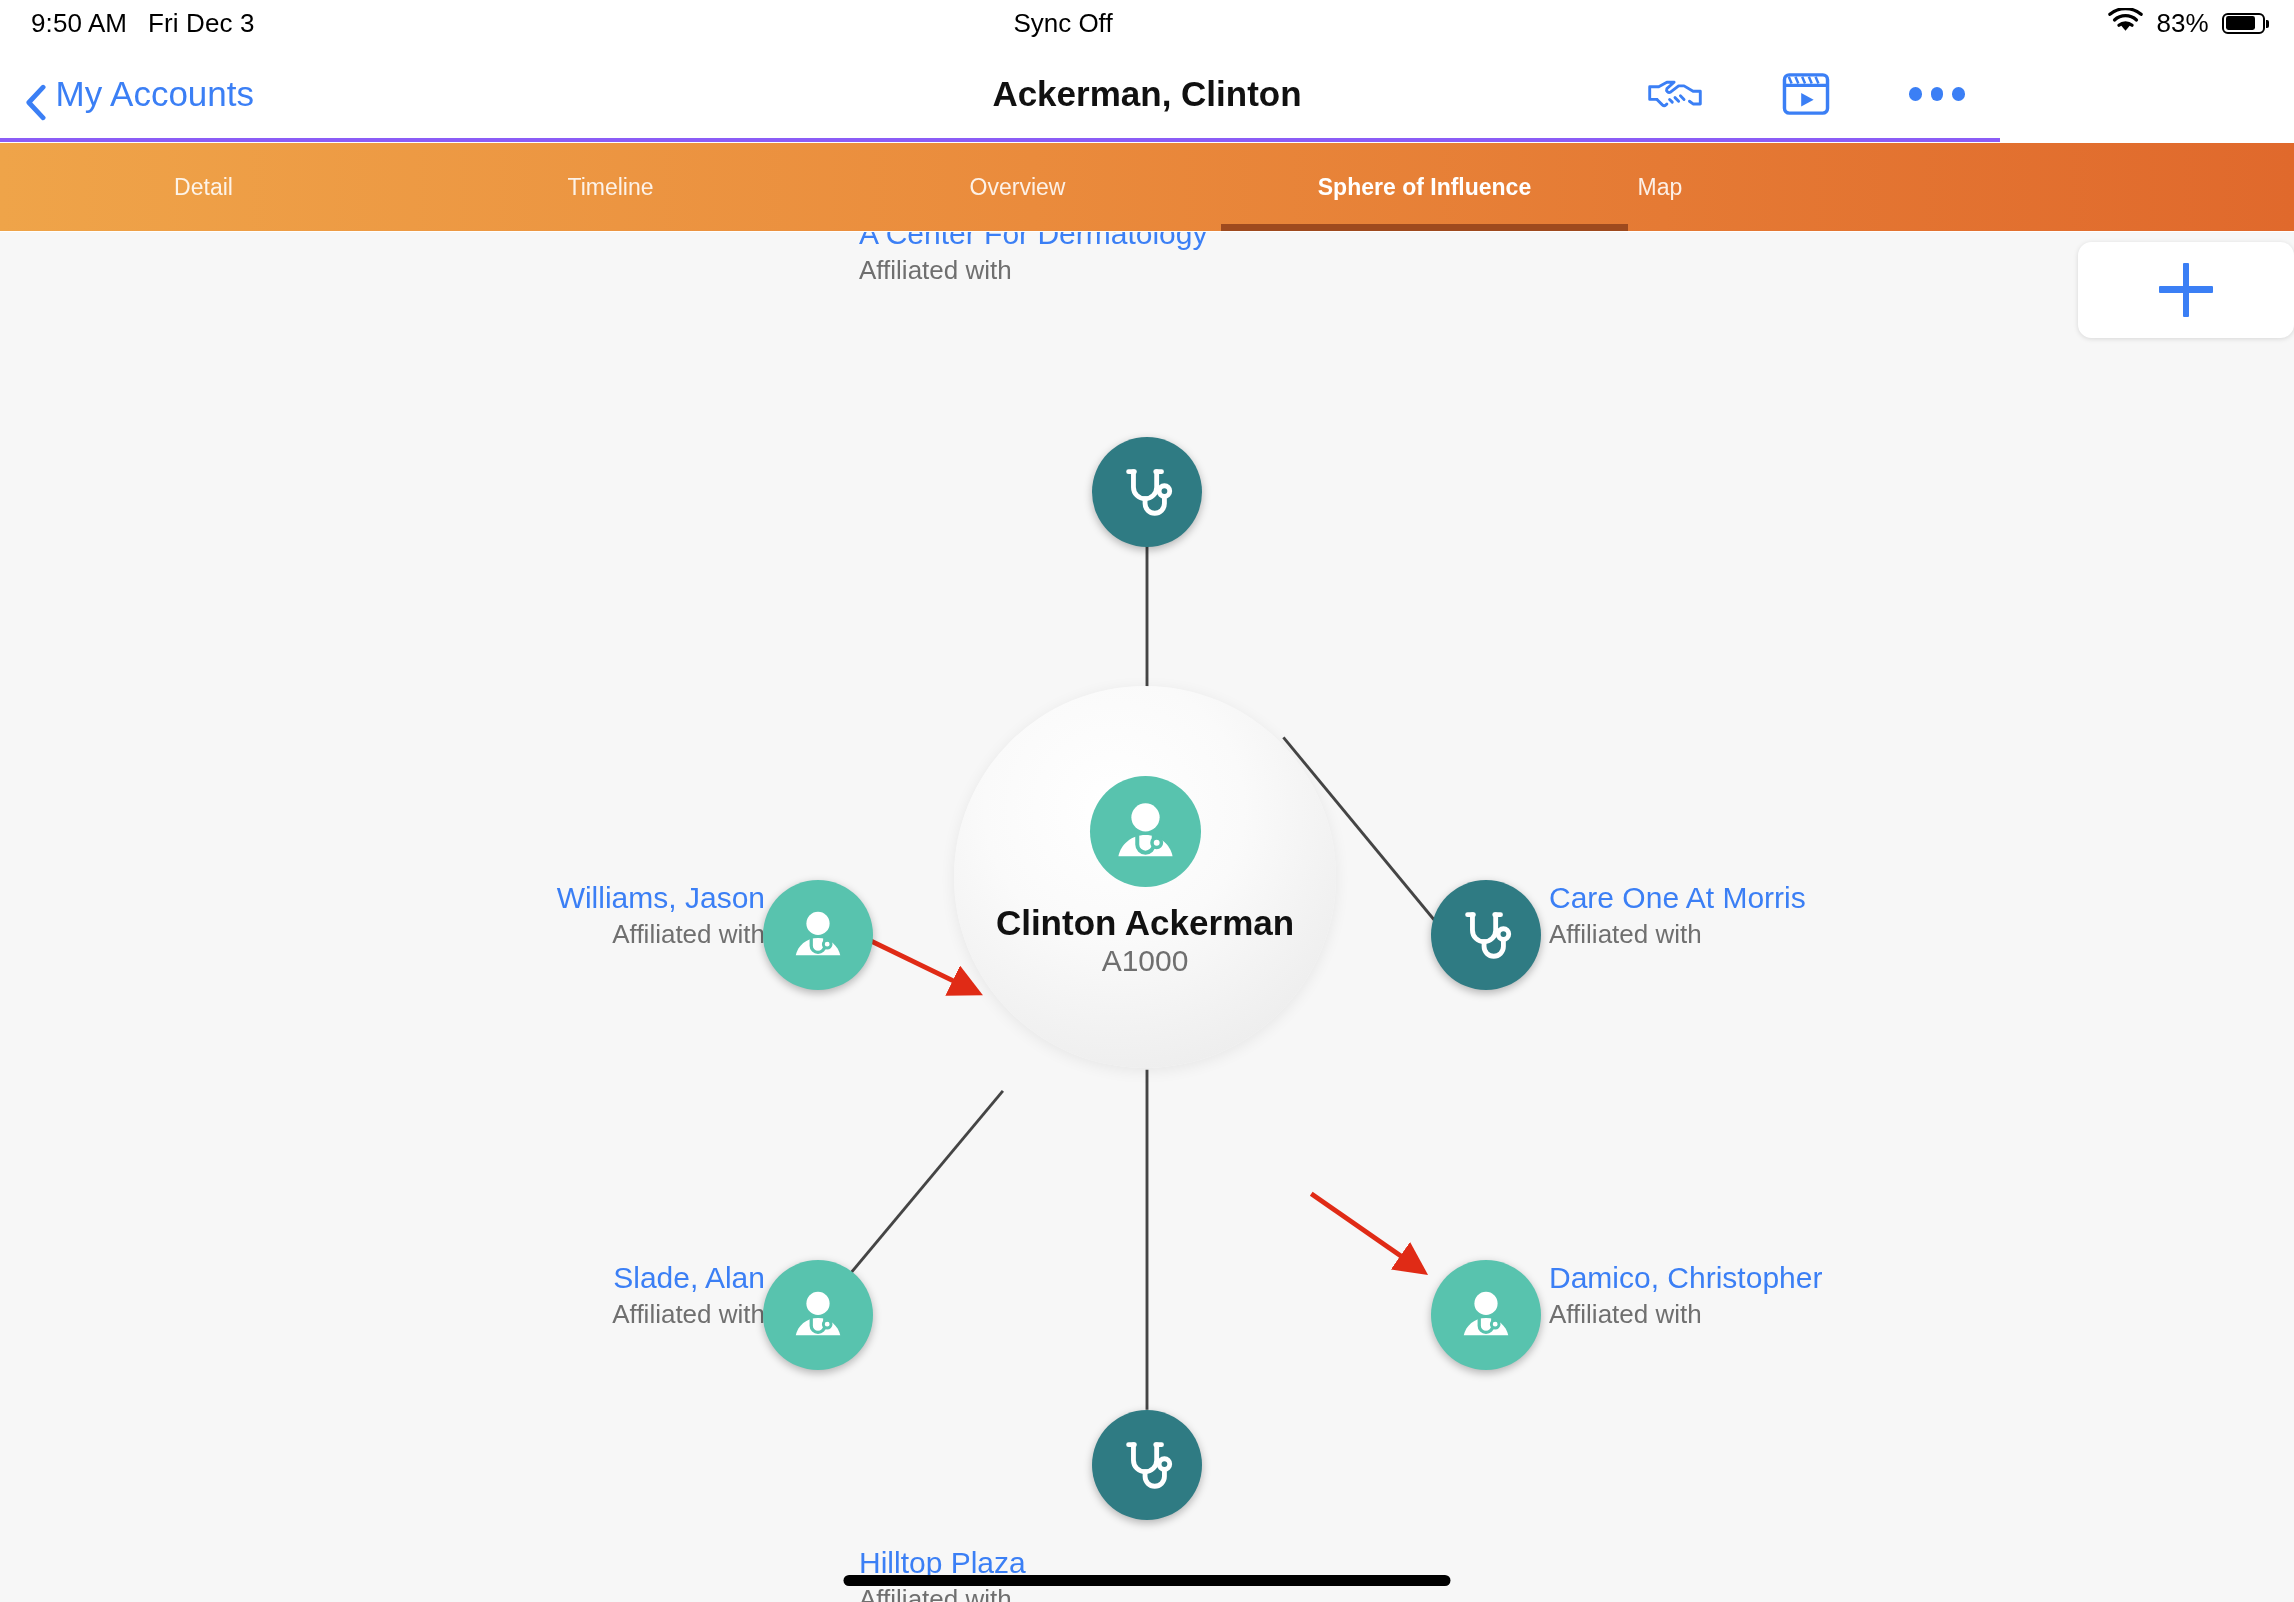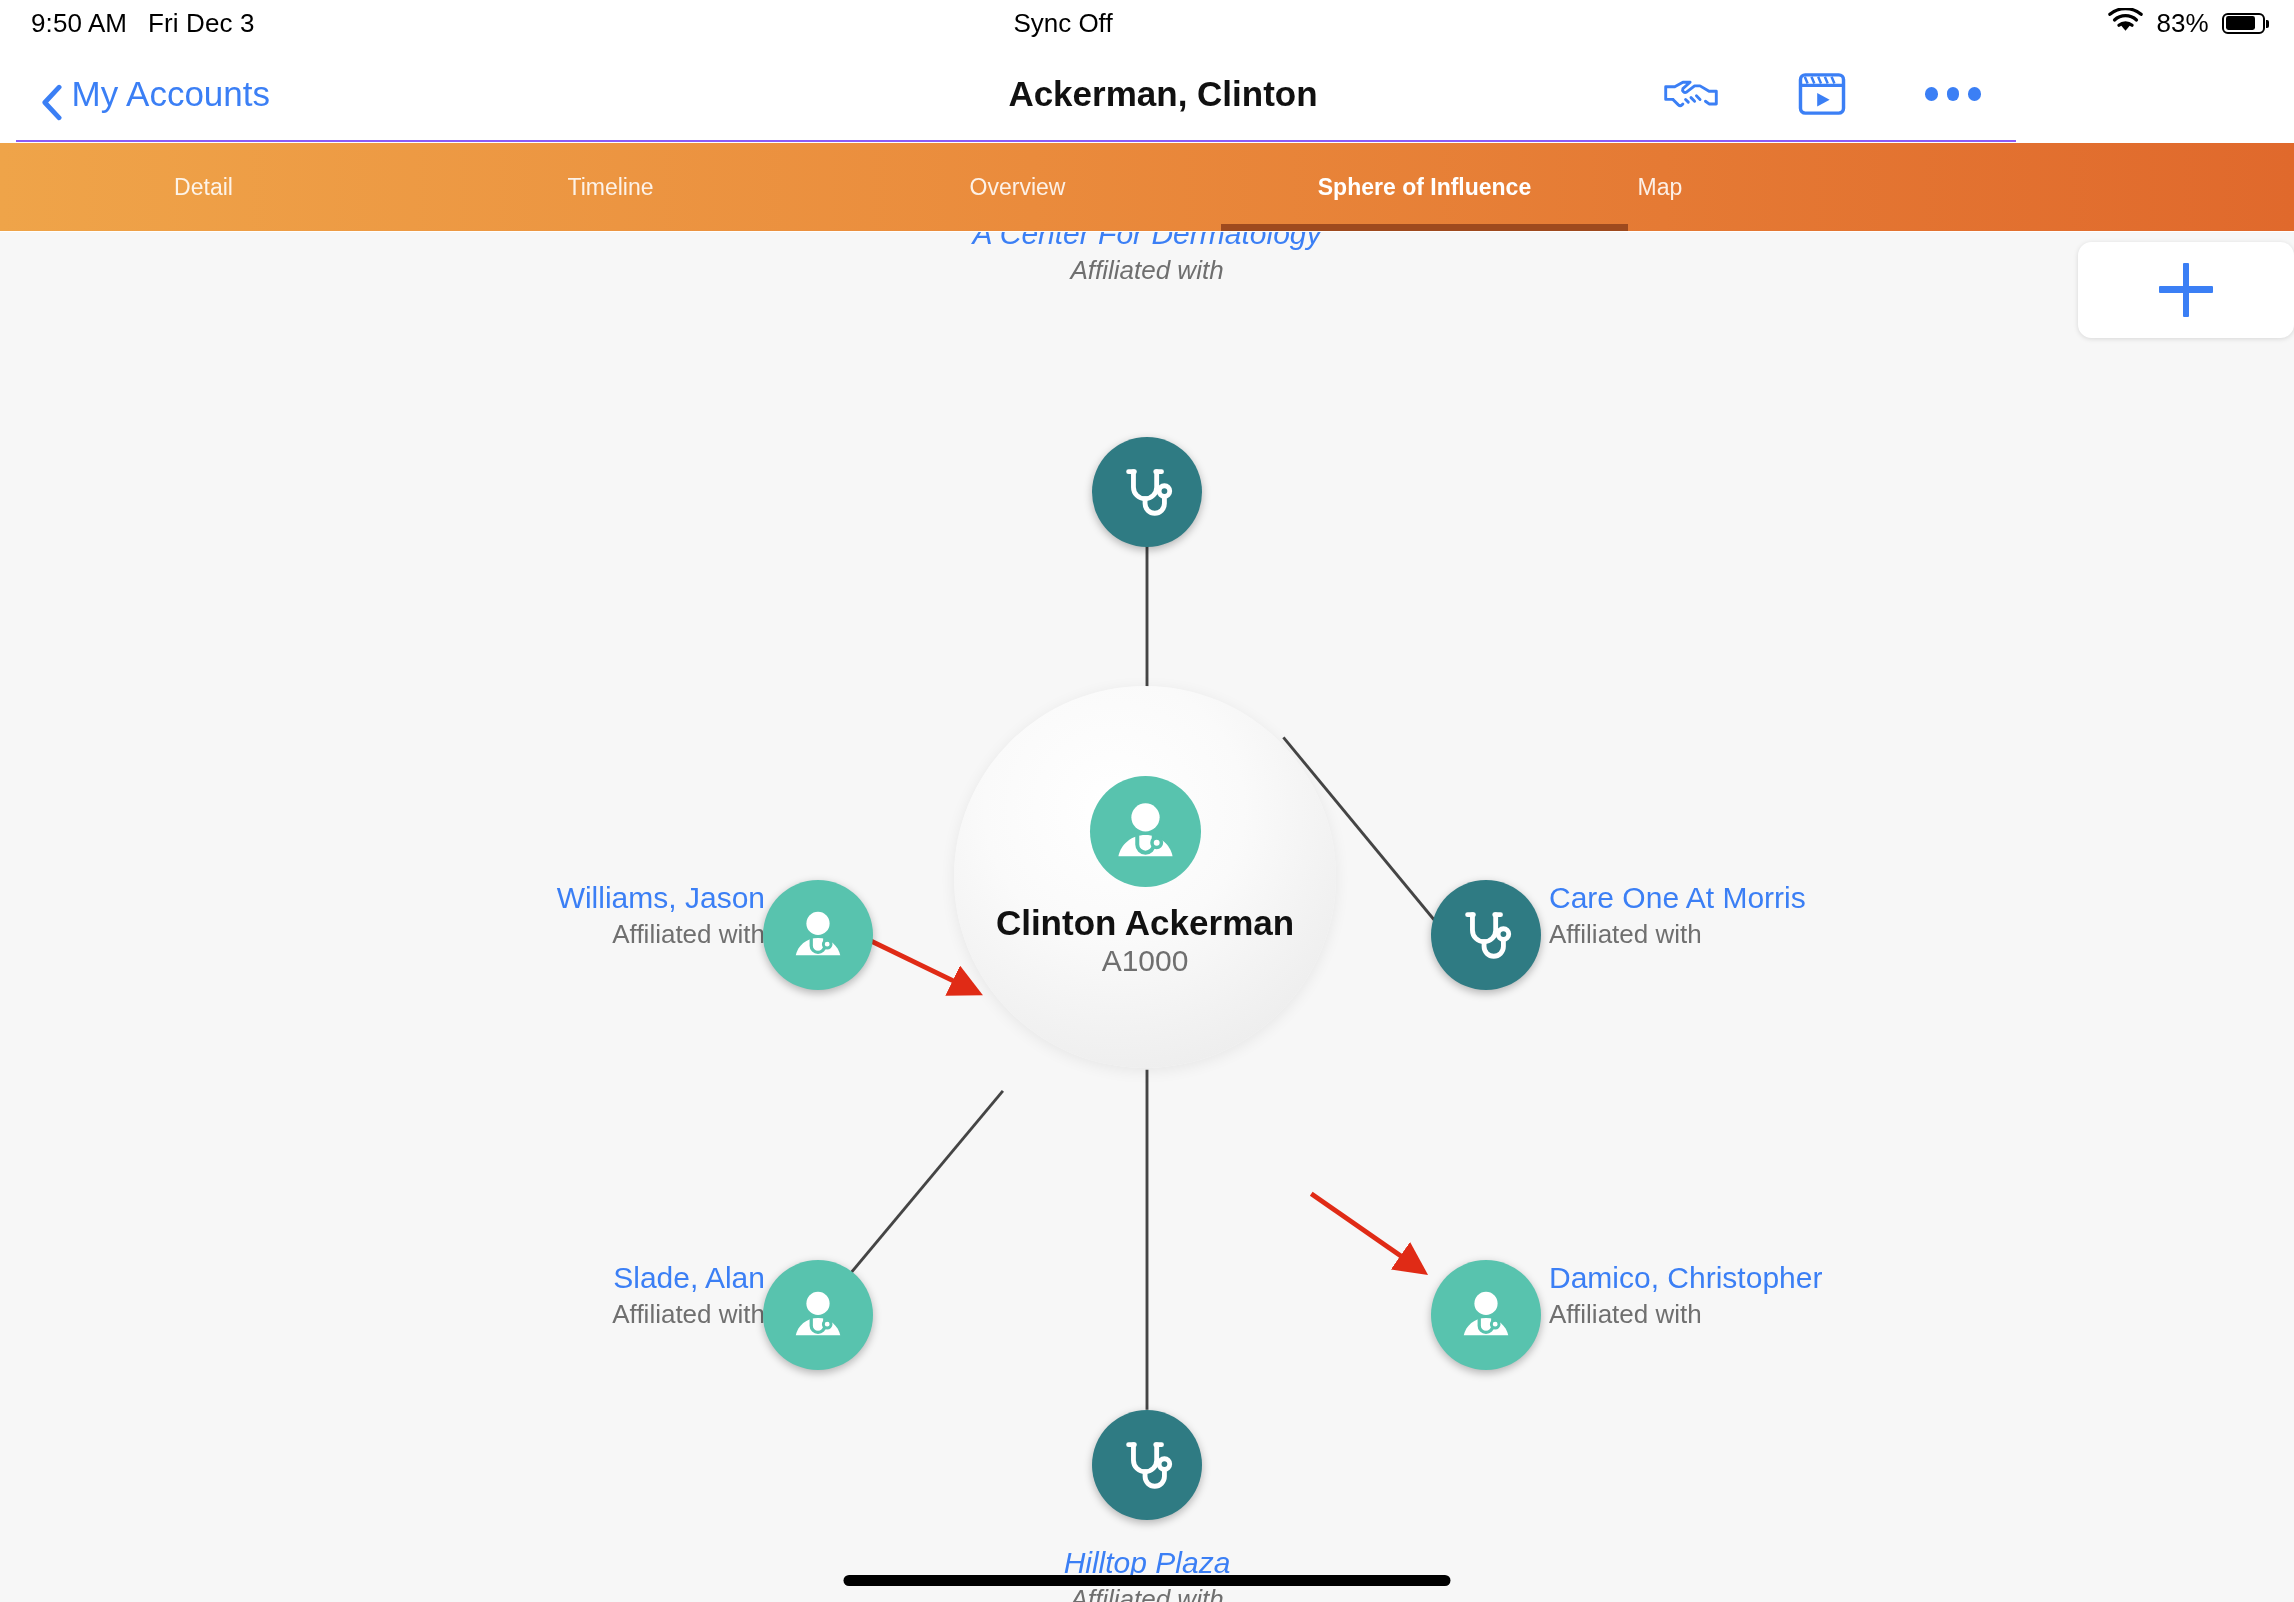--- a/index.html
+++ b/index.html
@@ -40,22 +40,21 @@
     content: ""; position: absolute; right: -5.8px; top: 5.8px;
     width: 2.9px; height: 7.7px; background: #000; border-radius: 0 1.9px 1.9px 0;
   }
   .batt > i { display: block; height: 100%; width: 83%; background: #000; border-radius: 2.4px; }
 
   
   .nav-bar {
     position: absolute; top: 46px; left: 0;
     width: 2000px; height: 96px;
     background: #ffffff;
-    border-bottom: 2px solid #8b5cf6;
-    margin-left: 16px;
+    border-bottom: 4px solid #8b5cf6;
   }
   .back-btn {
     position: absolute; left: 25px; top: 0; height: 96px;
     display: flex; align-items: center; gap: 9.6px;
     color: #3b7ff5; font-size: 35px; cursor: pointer;
   }
   .chev-left { display: block; width: 21px; height: 21px; }
   .nav-title {
     position: absolute; left: 0; width: 2294px; top: 0; height: 96px;
     display: flex; align-items: center; justify-content: center;
@@ -139,21 +138,21 @@
   }
   .node-label .name {
     display: block;
     font-size: 30px; color: #3b7ff5;
     pointer-events: auto; cursor: pointer;
   }
   .node-label .rel {
     display: block;
     font-size: 26px; color: #6f6f6f; margin-top: 3.8px;
   }
-  .lbl-center  { text-align: center; font-style: italic; }
+  .lbl-center  { text-align: left; }
   .lbl-right   { text-align: right; }
   .lbl-left    { text-align: left; }
 
   
   .center-bubble {
     position: absolute;
     left: 954px; top: 454px;
     width: 382px; height: 382px;
     border-radius: 50%;
     background: radial-gradient(circle at 42% 32%, #ffffff 0%, #fafafa 38%, #eeeeee 78%, #e4e4e4 100%);

